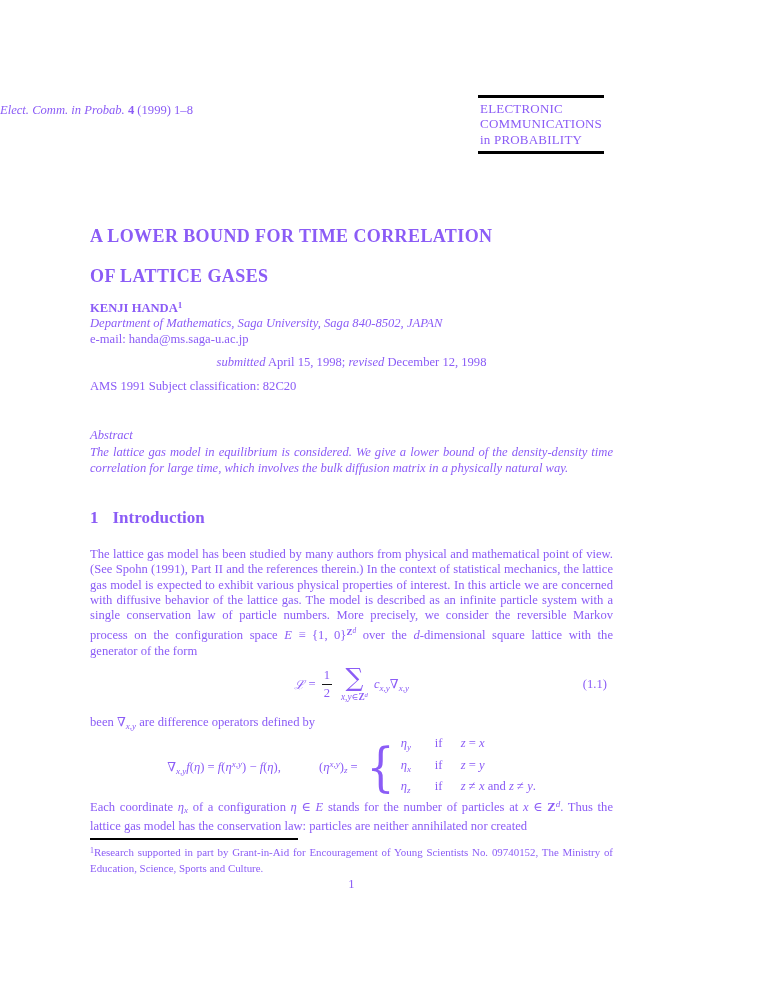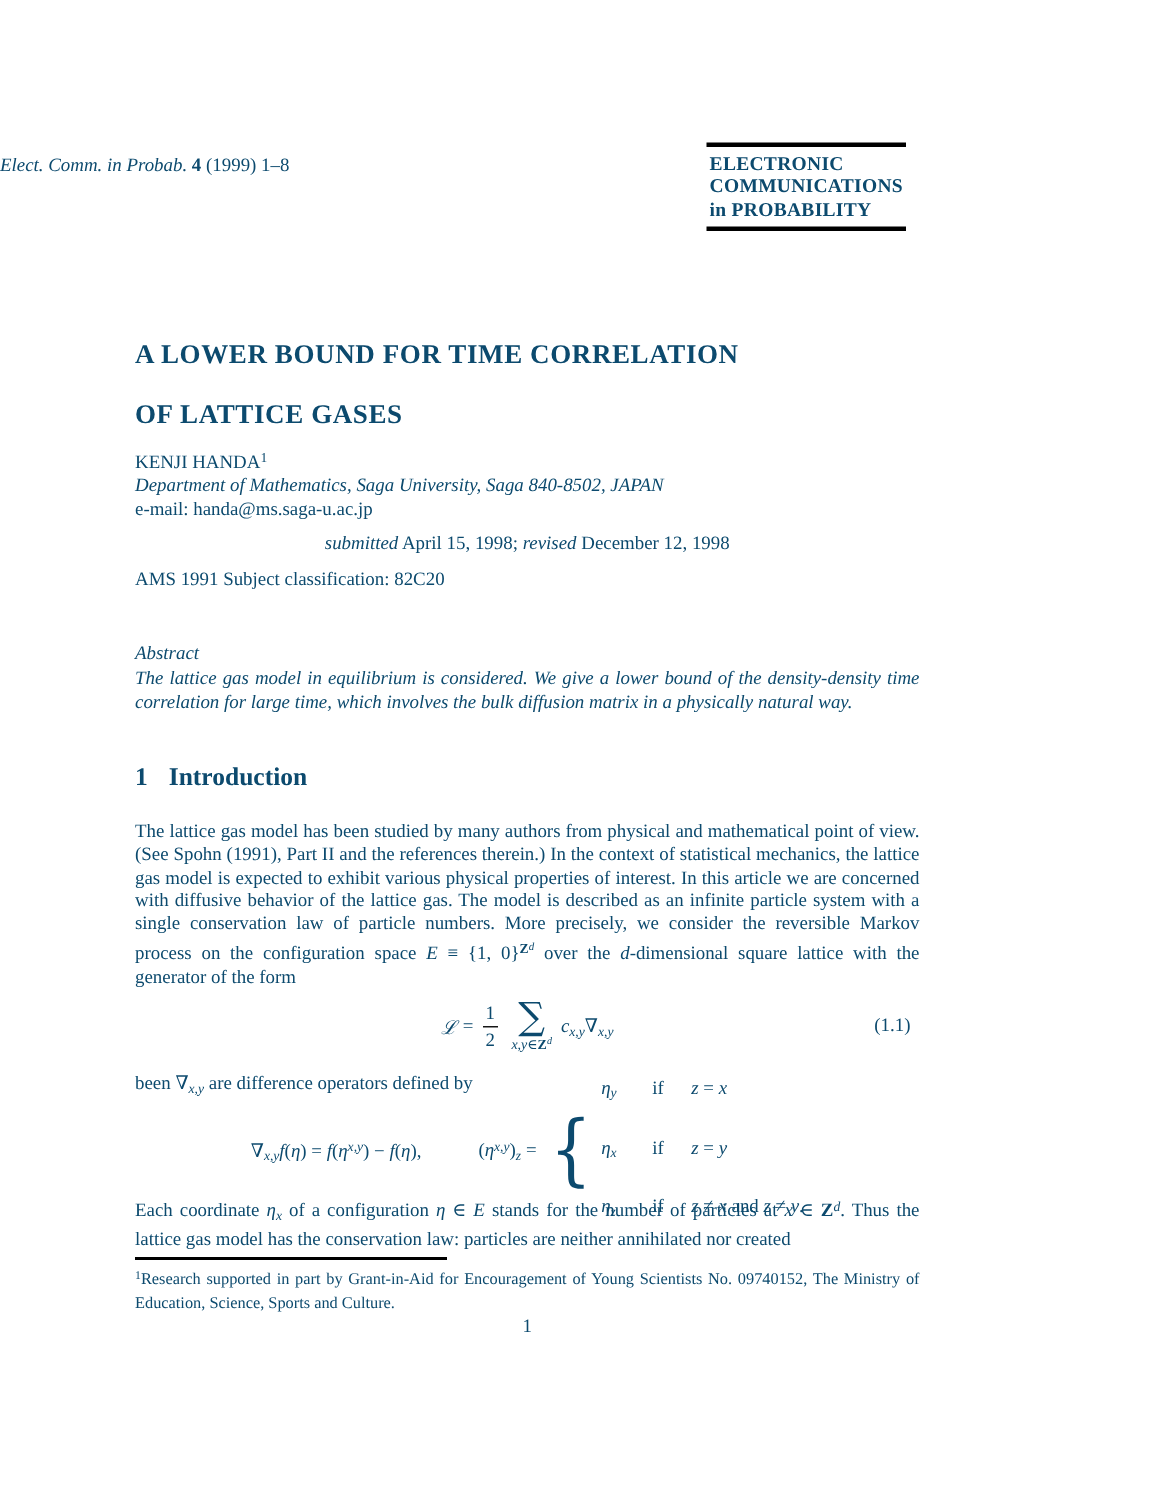--- a/index.html
+++ b/index.html
@@ -1,49 +1,49 @@
 <!DOCTYPE html>
 <html><head>
 <meta charset="utf-8">
 <style>
   html,body{margin:0;padding:0;background:#ffffff;}
   .page{
     position:relative;
     width:768px;height:994px;
     background:#ffffff;
-    color:#0c4a6e;
+    color:#8b5cf6;
     font-family:"Liberation Serif","DejaVu Serif",serif;
     font-size:12.6px;
     overflow:hidden;
   }
   .abs{position:absolute;}
   .col{left:90px;width:523px;}
   p{margin:0;}
   .just{text-align:justify;}
   .center{text-align:center;}
   .it{font-style:italic;}
   .b{font-weight:bold;}
   .sub{font-size:0.72em;vertical-align:-0.28em;}
   .sup{font-size:0.72em;vertical-align:0.42em;}
   .supsup{font-size:0.58em;vertical-align:0.85em;}
 
   .journal-ref{top:103px;font-size:12.6px;}
   .banner{
     top:95px;right:164px;
     border-top:3px solid #000;border-bottom:3px solid #000;
     padding:3px 2px 4px 2px;
-    font-weight:bold;font-size:13px;line-height:15.4px;
+    font-weight:normal;font-size:13px;line-height:15.4px;
     letter-spacing:0.2px;
   }
 
   .title{font-size:18px;font-weight:bold;letter-spacing:0.4px;}
   .title1{top:226px;}
   .title2{top:266px;}
 
-  .author{top:300px;}
+  .author{top:300px;font-weight:bold;}
   .affil{top:316px;}
   .email{top:332px;}
   .submitted{top:355px;}
   .ams{top:379px;}
   .keywords{top:394px;}
 
   .abstract-label{top:428px;}
   .abstract-text{top:444px;line-height:16.2px;}
 
   .sec-heading{top:508px;font-size:17px;font-weight:bold;}
@@ -60,21 +60,21 @@
   .bigop .sigma{font-size:25px;line-height:24px;font-family:"DejaVu Serif",serif;}
   .bigop .under{font-size:9.3px;margin-top:1px;white-space:nowrap;}
   .eqno{position:absolute;right:6px;top:50%;transform:translateY(-50%);}
 
   .where{top:714px;}
 
   .cases{top:735px;height:64px;}
   .cases-row{display:flex;align-items:center;justify-content:center;height:100%;white-space:nowrap;}
   .cases-gap{display:inline-block;width:38px;}
   .brace{font-size:52px;font-weight:400;line-height:52px;margin:0 4px 0 6px;transform:scaleX(0.85);display:inline-block;font-family:"DejaVu Serif",serif;}
-  .case-table{display:grid;grid-template-columns:34px 26px auto;row-gap:19px;line-height:17px;align-self:center;}
+  .case-table{display:grid;grid-template-columns:34px 26px auto;row-gap:1px;line-height:17px;align-self:center;}
 
   .after{top:797px;line-height:15.3px;}
 
   .fn-rule{top:838px;left:90px;width:208px;height:1.5px;background:#000;}
   .footnote{top:843px;font-size:10.9px;line-height:15.6px;}
   .footnote .body{text-indent:11px;}
 
   .pagenum{top:877px;}
 </style>
 </head>

